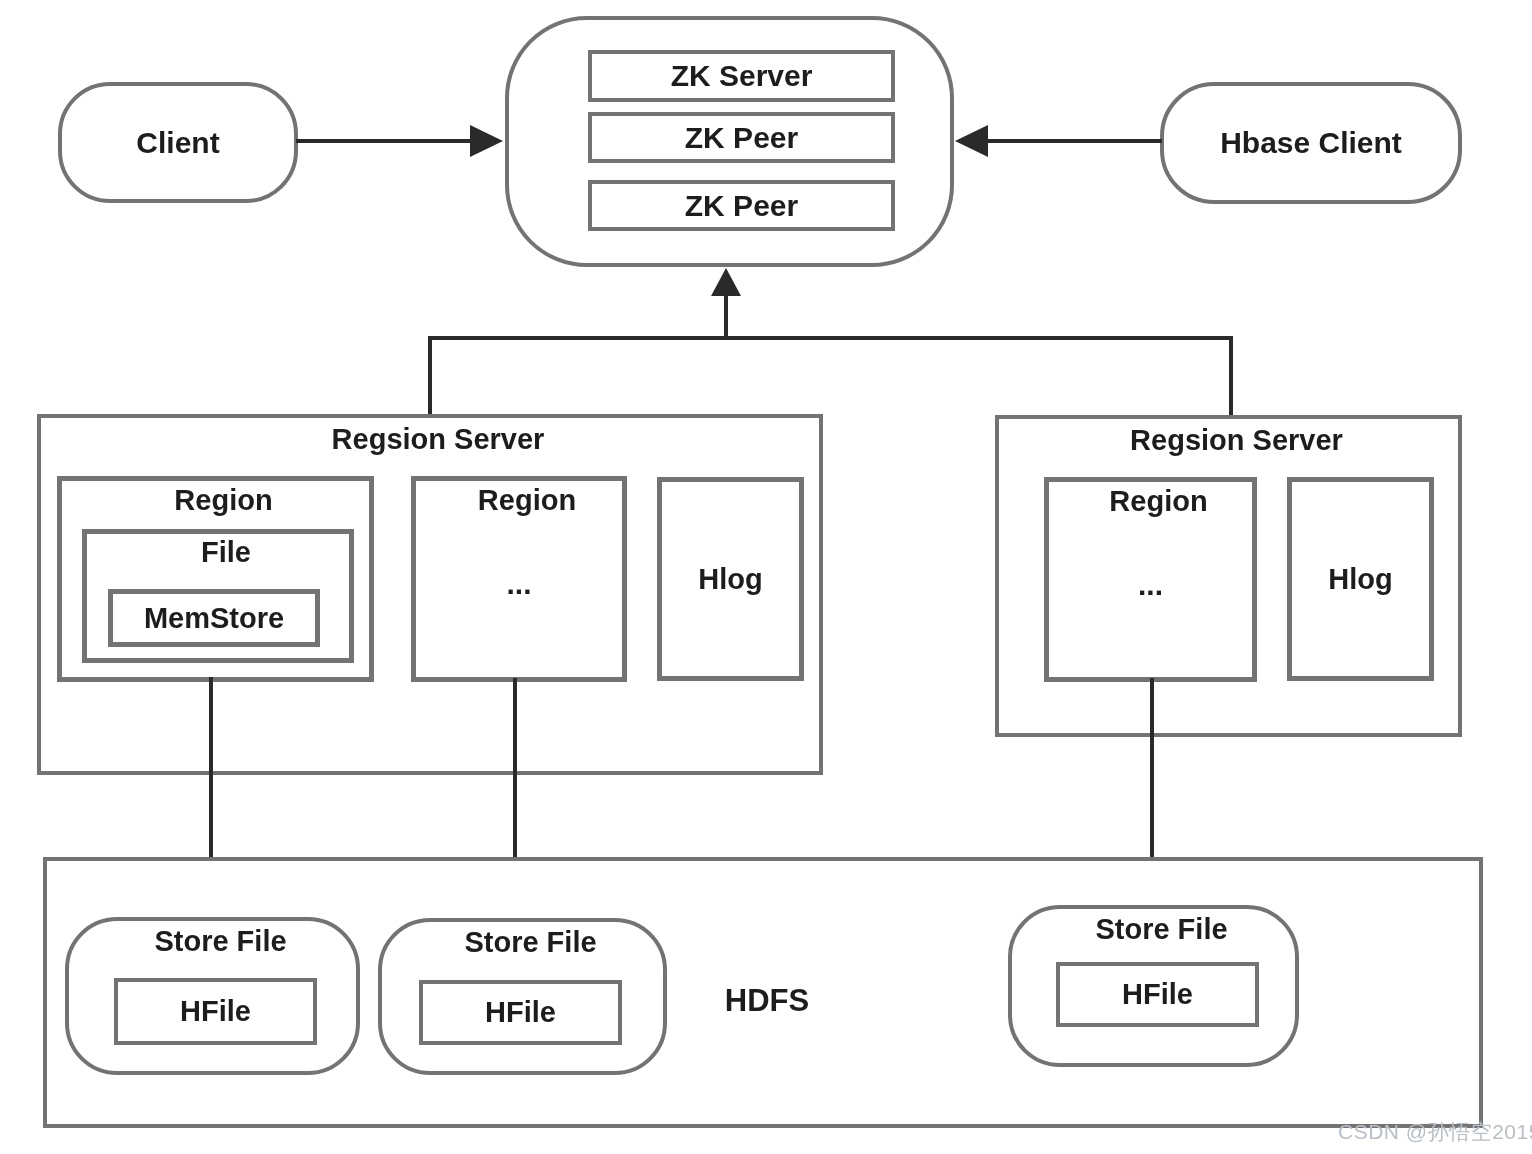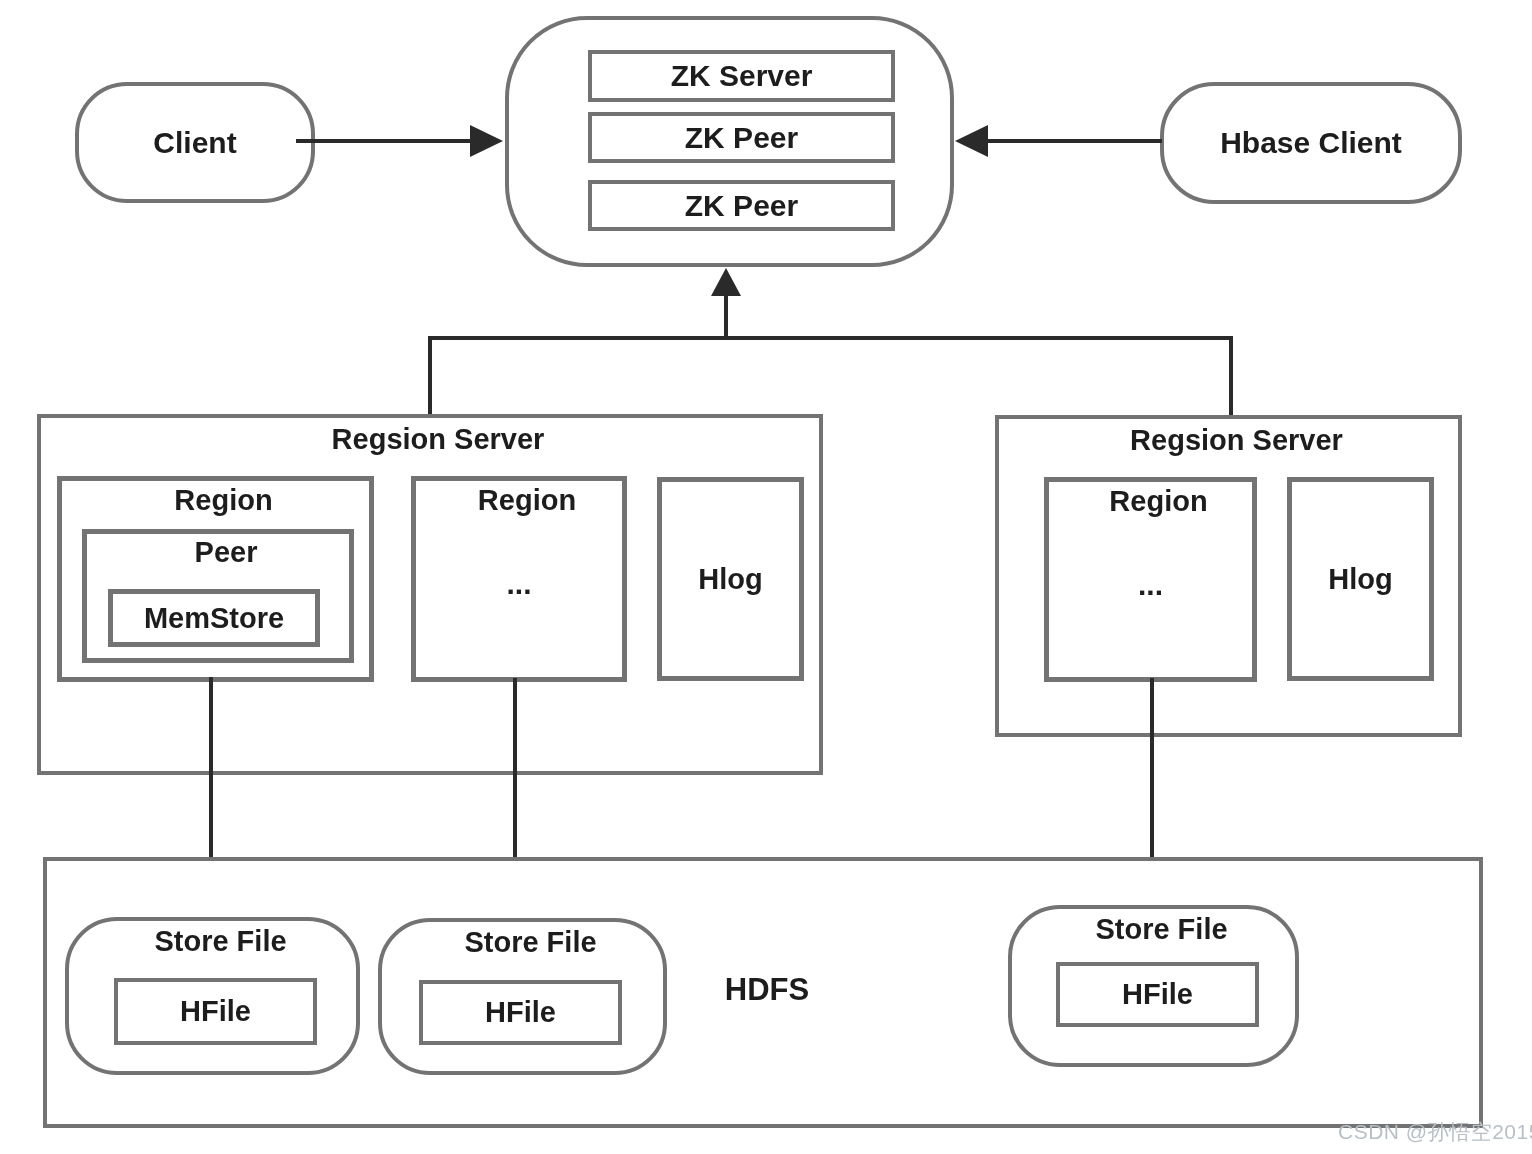--- a/index.html
+++ b/index.html
@@ -33,21 +33,21 @@
     position:absolute;left:1338px;top:1118px;
     font-size:21px;color:#b9bfc7;font-weight:400;
     letter-spacing:0.5px;white-space:nowrap;z-index:5;
   }
 </style>
 </head>
 <body>
 
 <div id="canvas">
 
-  <div class="box pill" style="left:75px;top:82px;width:240px;height:121px;text-align:center;">
+  <div class="box pill" style="left:58px;top:82px;width:240px;height:121px;text-align:center;">
     <span class="lbl">Client</span>
   </div>
 
   <div class="box" style="left:505px;top:16px;width:449px;height:251px;border-radius:82px;"></div>
   <div class="box centered" style="left:588px;top:50px;width:307px;height:52px;">
     <span class="lbl">ZK Server</span>
   </div>
   <div class="box centered" style="left:588px;top:112px;width:307px;height:51px;">
     <span class="lbl">ZK Peer</span>
   </div>
@@ -70,21 +70,21 @@
   <div class="arrowhead head-up" style="left:711px;top:268px;"></div>
   <div class="line" style="left:428px;top:338px;width:4px;height:78px;"></div>
   <div class="line" style="left:1229px;top:338px;width:4px;height:79px;"></div>
 
   <div class="box" style="left:37px;top:414px;width:786px;height:361px;">
     <div class="title">Regsion Server</div>
 
     <div class="box inner" style="left:16px;top:58px;width:317px;height:206px;">
       <div class="title" style="top:3px;">Region</div>
       <div class="box inner" style="left:20px;top:48px;width:272px;height:134px;">
-        <div class="title" style="top:2px;">Peer</div>
+        <div class="title" style="top:2px;">File</div>
         <div class="box inner centered" style="left:21px;top:55px;width:212px;height:58px;">
           <span class="lbl" style="font-size:29px;">MemStore</span>
         </div>
       </div>
     </div>
 
     <div class="box inner" style="left:370px;top:58px;width:216px;height:206px;">
       <div class="title" style="top:3px;">Region</div>
       <div class="dots">...</div>
     </div>
@@ -110,21 +110,21 @@
   <div class="line" style="left:209px;top:677px;width:4px;height:203px;"></div>
   <div class="arrowhead head-down" style="left:195px;top:878px;"></div>
 
   <div class="line" style="left:513px;top:678px;width:4px;height:202px;"></div>
   <div class="arrowhead head-down" style="left:499px;top:878px;"></div>
 
   <div class="line" style="left:1150px;top:678px;width:4px;height:190px;"></div>
   <div class="arrowhead head-down" style="left:1136px;top:866px;"></div>
 
   <div class="box" style="left:43px;top:857px;width:1440px;height:271px;">
-    <div style="position:absolute;left:640px;top:111px;width:160px;text-align:center;font-weight:600;font-size:31px;">HDFS</div>
+    <div style="position:absolute;left:640px;top:122px;width:160px;text-align:center;font-weight:600;font-size:31px;">HDFS</div>
   </div>
 
   <div class="box" style="left:65px;top:917px;width:295px;height:158px;border-radius:52px;">
     <div class="title" style="top:4px;">Store File</div>
     <div class="box centered" style="left:45px;top:57px;width:203px;height:67px;">
       <span class="lbl" style="font-size:29px;">HFile</span>
     </div>
   </div>
 
   <div class="box" style="left:378px;top:918px;width:289px;height:157px;border-radius:52px;">

